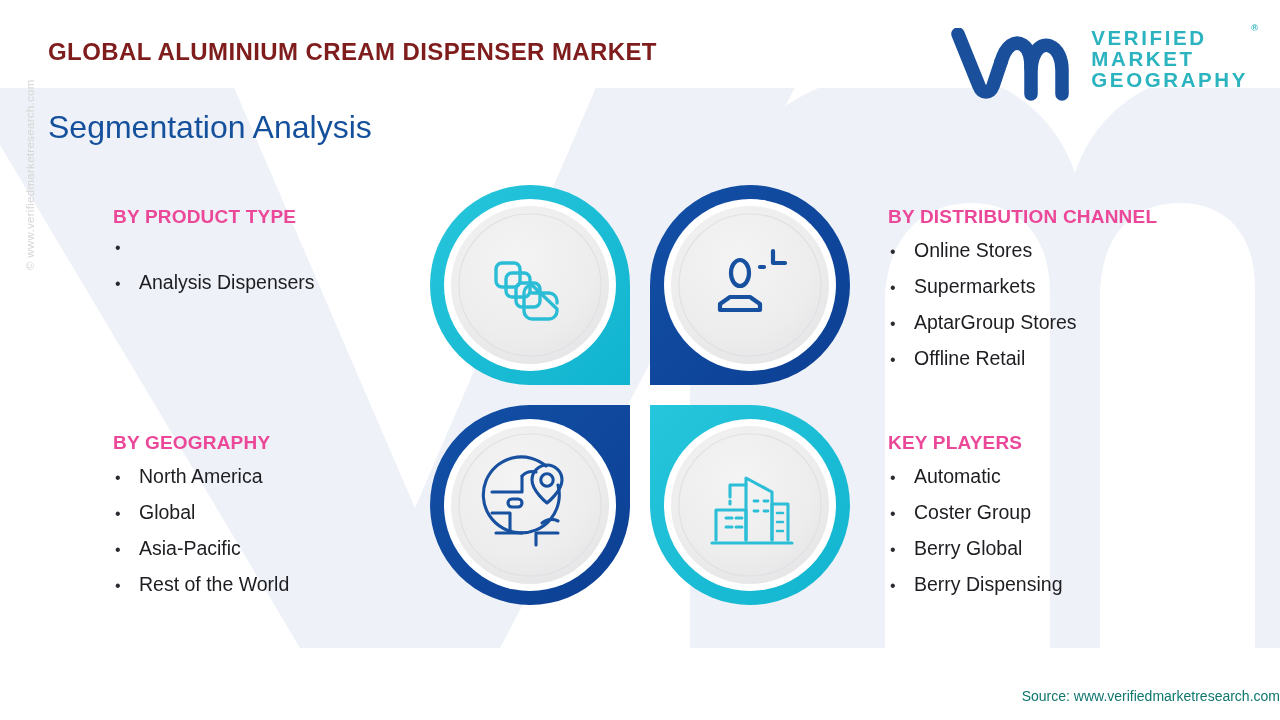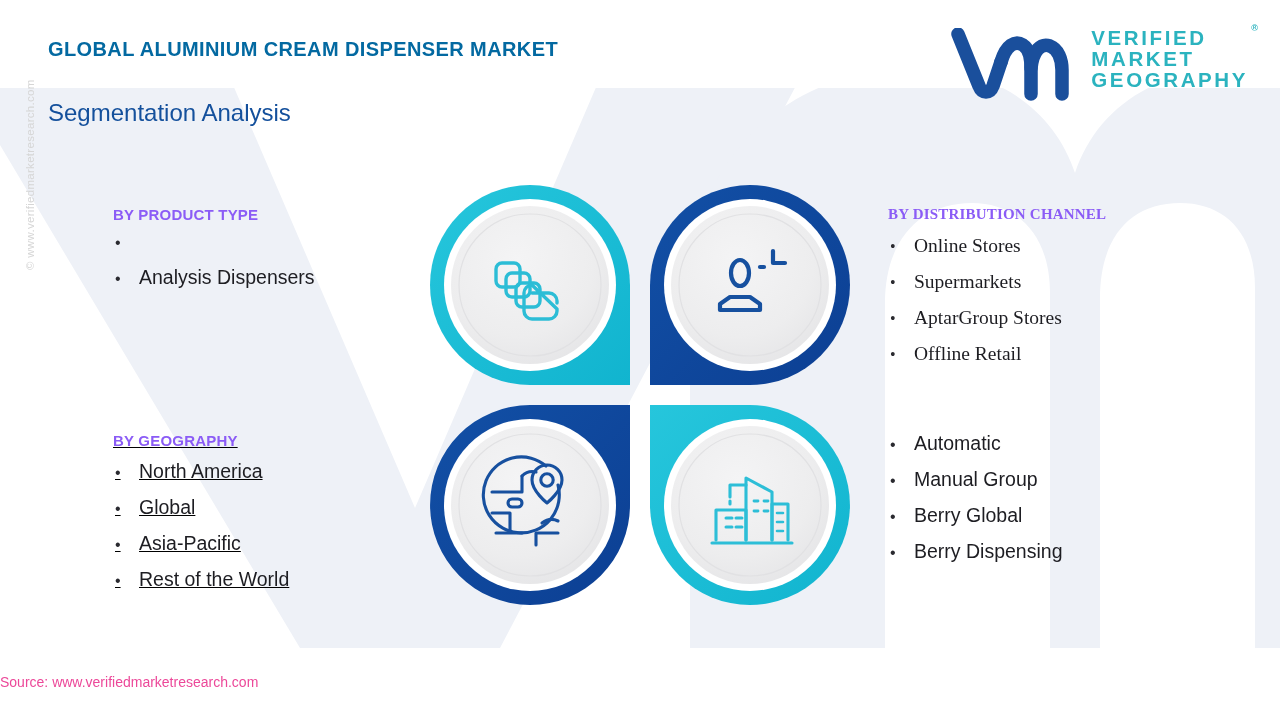--- a/index.html
+++ b/index.html
@@ -26,27 +26,27 @@
     z-index:0;
     pointer-events:none;
   }
 
   
   #header{
     position:absolute; left:0; top:0; width:1280px; height:140px; z-index:5;
   }
   #title{
     position:absolute; left:48px; top:38px;
-    font-size:20px; font-weight:bold; letter-spacing:.4px;
-    color:#0369a1;
+    font-size:24px; font-weight:bold; letter-spacing:.4px;
+    color:#7f1d1d;
     white-space:nowrap;
   }
   #subtitle{
-    position:absolute; left:48px; top:99px;
-    font-size:24px; font-weight:normal;
+    position:absolute; left:48px; top:109px;
+    font-size:32px; font-weight:normal;
     color:#14509c;
     white-space:nowrap;
   }
 
   
   #logo{
     position:absolute; right:32px; top:28px;
     display:flex; align-items:flex-start; gap:14px;
     z-index:6;
   }
@@ -74,27 +74,27 @@
     transform-origin:left top;
     font-size:11.5px;
     color:#d6d6d6;
     letter-spacing:.3px;
     white-space:nowrap;
   }
 
   
   .col{ position:absolute; z-index:5; }
   #col-tl{ left:113px; top:206px; width:330px; }
-  #col-bl{ left:113px; top:432px; width:330px;text-decoration:underline; }
-  #col-tr{ left:888px; top:206px; width:370px;font-family:Liberation Serif, serif; }
+  #col-bl{ left:113px; top:432px; width:330px; }
+  #col-tr{ left:888px; top:206px; width:370px; }
   #col-br{ left:888px; top:432px; width:370px; }
 
   .seg-title{
-    font-size:15px; font-weight:bold; letter-spacing:.2px;
-    color:#8b5cf6;
+    font-size:19px; font-weight:bold; letter-spacing:.2px;
+    color:#ec4899;
     white-space:nowrap;
     margin-bottom:11px;
   }
   .seg-list{ list-style:none; }
   .seg-list li{
     display:flex; align-items:baseline;
     font-size:19.5px;
     color:#1d1d22;
     margin-bottom:13px;
     line-height:1.18;
@@ -110,23 +110,23 @@
   
   #quad{
     position:absolute;
     left:430px; top:185px;
     width:420px; height:420px;
     z-index:5;
   }
 
   
   #footer{
-    position:absolute; left:0; bottom:30px; width:1280px;
-    text-align:left;
-    font-size:14px; color:#ec4899;
+    position:absolute; left:0; bottom:16px; width:1280px;
+    text-align:right;
+    font-size:14px; color:#0f766e;
     z-index:5;
   }
 </style>
 </head>
 <body>
 
 <div id="stage">
 
   <svg id="bg-watermark" viewBox="0 0 1280 600" preserveAspectRatio="none" aria-hidden="true">
     <defs>
@@ -222,28 +222,29 @@
         <span>AptarGroup Stores</span>
       </li>
       <li>
         <span class="bull">•</span>
         <span>Offline Retail</span>
       </li>
     </ul>
   </div>
 
   <div class="col" id="col-br">
+    <div class="seg-title">KEY PLAYERS</div>
     <ul class="seg-list">
       <li>
         <span class="bull">•</span>
         <span>Automatic</span>
       </li>
       <li>
         <span class="bull">•</span>
-        <span>Manual Group</span>
+        <span>Coster Group</span>
       </li>
       <li>
         <span class="bull">•</span>
         <span>Berry Global</span>
       </li>
       <li>
         <span class="bull">•</span>
         <span>Berry Dispensing</span>
       </li>
     </ul>

